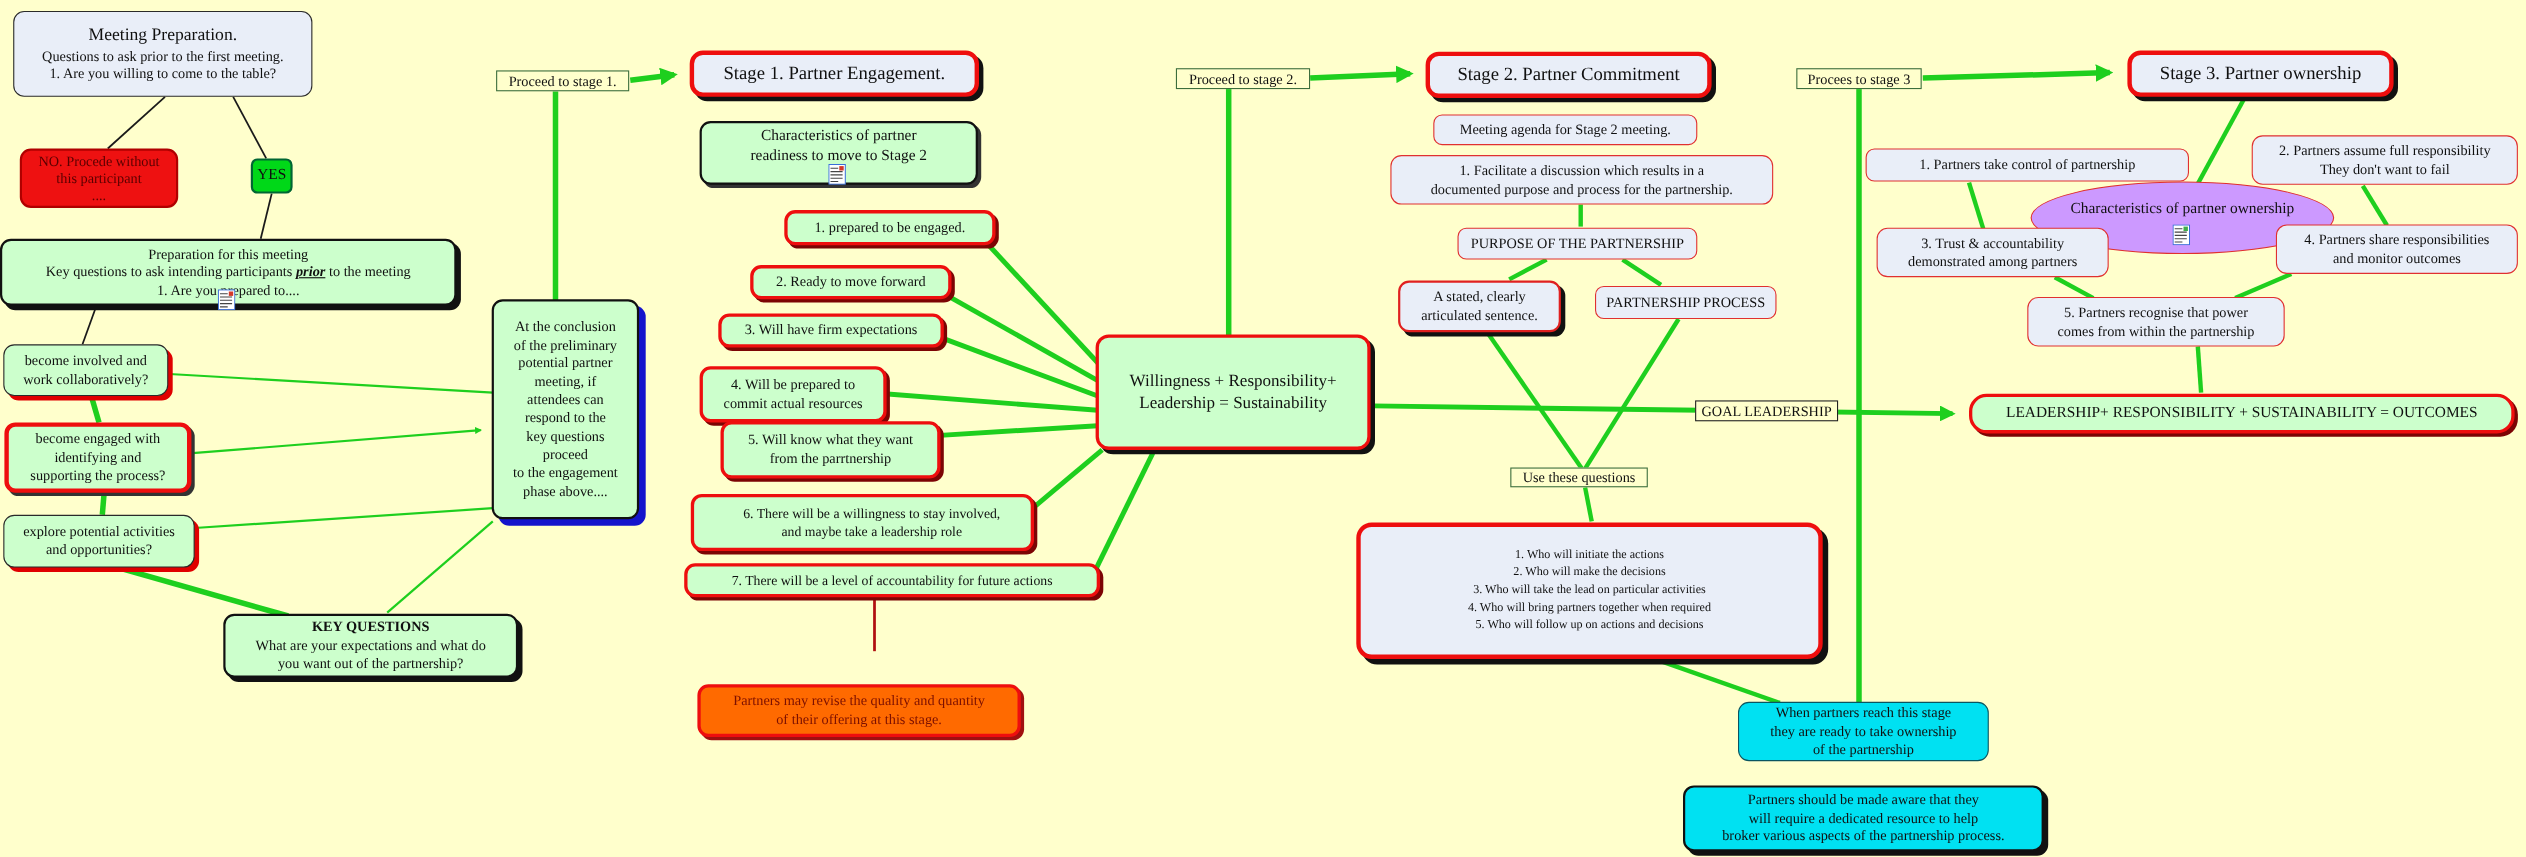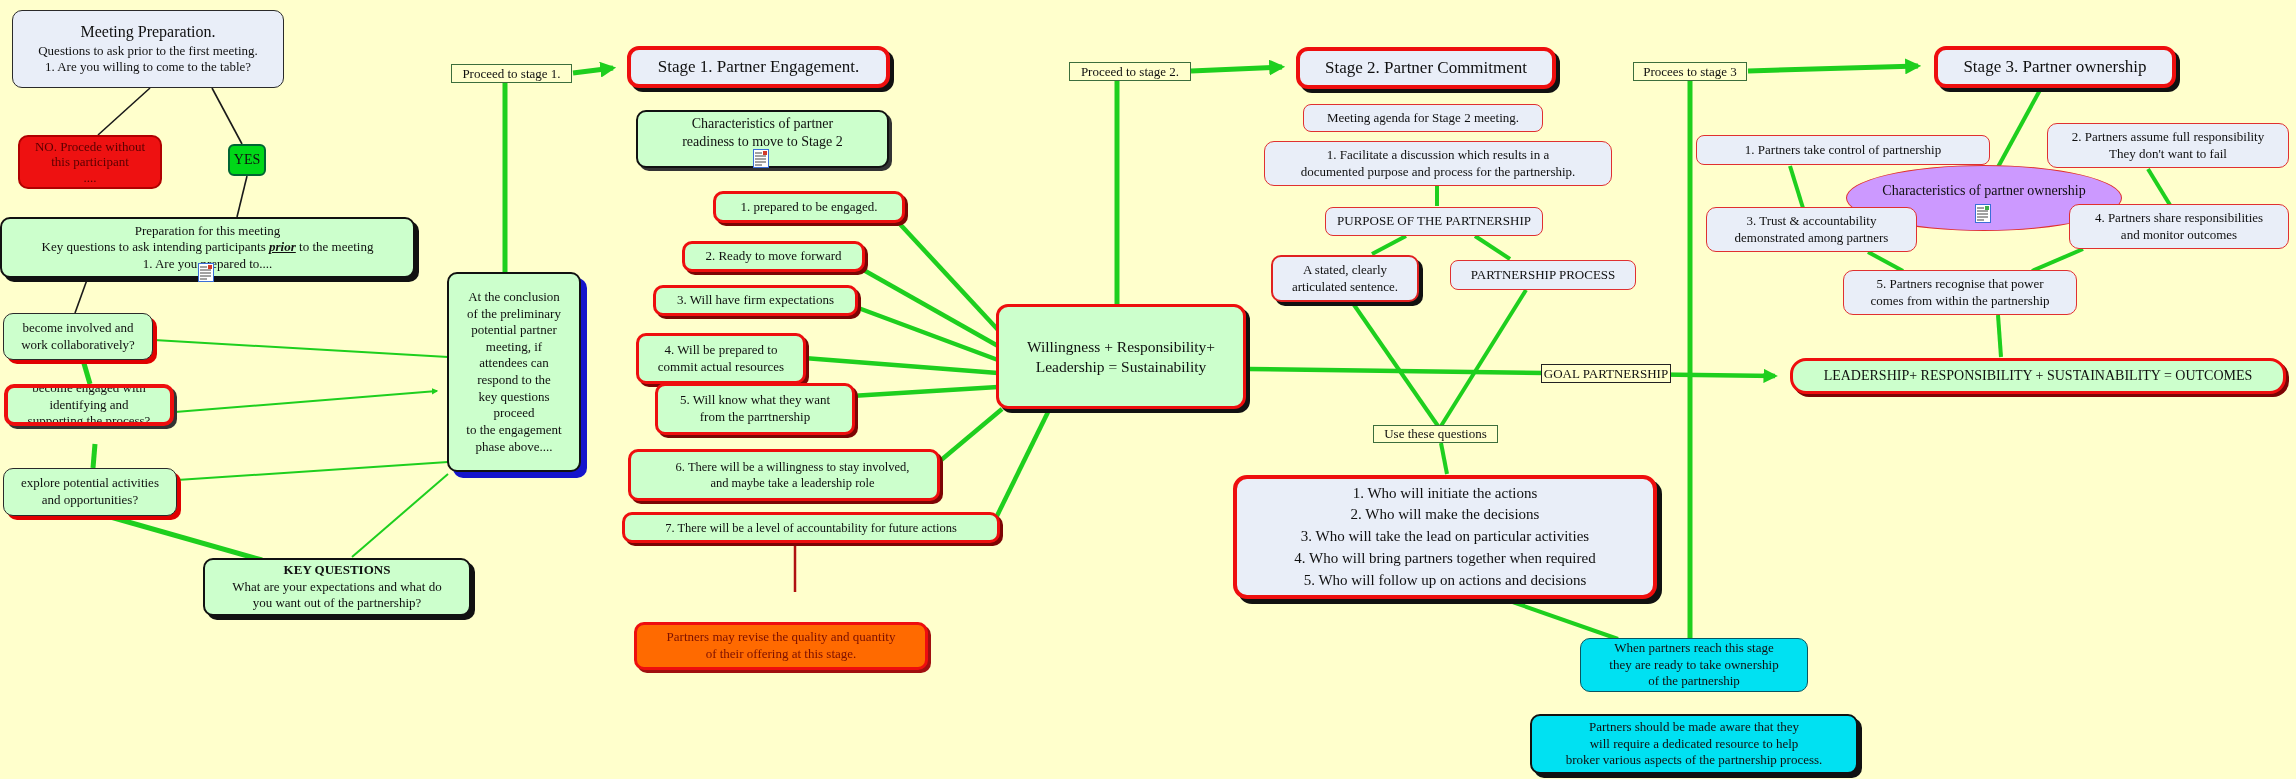--- a/index.html
+++ b/index.html
@@ -133,21 +133,21 @@
         <line x1="2" y1="7" x2="13" y2="7" stroke="#444"></line>
         <line x1="2" y1="10" x2="13" y2="10" stroke="#444"></line>
         <line x1="2" y1="13" x2="13" y2="13" stroke="#444"></line>
         <line x1="2" y1="16" x2="9" y2="16" stroke="#444"></line>
       </svg>
   </div>
 
   <div class="box green bk1 sh-red" style="left:3px;top:313px;width:150px;height:47px;">become involved and
 work collaboratively?</div>
 
-  <div class="box green rd4 sh-dark" style="left:4px;top:384px;width:170px;height:42px;">become engaged with
+  <div class="box green rd4 sh-dark" style="left:4px;top:384px;width:170px;height:64px;">become engaged with
 identifying and
 supporting the process?</div>
 
   <div class="box green bk1 sh-red" style="left:3px;top:468px;width:174px;height:48px;">explore potential activities
 and opportunities?</div>
 
   <div class="box green bk2 sh-black" style="left:203px;top:558px;width:268px;height:58px;">
     <div style="font-weight:bold;">KEY QUESTIONS</div>
     <div>What are your expectations and what do
 you want out of the partnership?</div>
@@ -206,31 +206,31 @@
   <div class="box blue rd1" style="left:1303px;top:104px;width:240px;height:28px;border-radius:8px;">Meeting agenda for Stage 2 meeting.</div>
 
   <div class="box blue rd1" style="left:1264px;top:141px;width:348px;height:45px;">1. Facilitate a discussion which results in a
 documented purpose and process for the partnership.</div>
 
   <div class="box blue rd1" style="left:1325px;top:207px;width:218px;height:29px;border-radius:8px;">PURPOSE OF THE PARTNERSHIP</div>
 
   <div class="box blue rd2 sh-black" style="left:1271px;top:255px;width:148px;height:47px;">A stated, clearly
 articulated sentence.</div>
 
-  <div class="box blue rd1" style="left:1450px;top:260px;width:186px;height:30px;border-radius:8px;">PARTNERSHIP PROCESS</div>
+  <div class="box blue rd1" style="left:1450px;top:260px;width:165px;height:30px;border-radius:8px;">PARTNERSHIP PROCESS</div>
 
   <div class="taglabel" style="left:1373px;top:425px;width:125px;height:18px;">Use these questions</div>
 
-  <div class="box blue sh-black5" style="left:1233px;top:475px;width:424px;height:124px;border:4.5px solid #ee0e0e;border-radius:14px;font-size:15px;line-height:1.45;">1. Who will initiate the actions
+  <div class="box blue sh-black5" style="left:1233px;top:475px;width:424px;height:124px;border:4.5px solid #ee0e0e;border-radius:14px;font-size:11px;line-height:1.45;">1. Who will initiate the actions
 2. Who will make the decisions
 3. Who will take the lead on particular activities
 4. Who will bring partners together when required
 5. Who will follow up on actions and decisions</div>
 
-  <div class="taglabel" style="left:1541px;top:364px;width:130px;height:19px;border-color:#222;">GOAL PARTNERSHIP</div>
+  <div class="taglabel" style="left:1541px;top:364px;width:130px;height:19px;border-color:#222;">GOAL LEADERSHIP</div>
 
   <div class="box green rd3" style="left:1790px;top:358px;width:496px;height:36px;border-radius:16px;font-size:14px;box-shadow:3px 3px 0 #7c0404;">LEADERSHIP+ RESPONSIBILITY + SUSTAINABILITY = OUTCOMES</div>
 
   <div class="taglabel" style="left:1633px;top:62px;width:114px;height:19px;">Procees to stage 3</div>
 
   <div class="box blue rd4 sh-black stage-title" style="left:1934px;top:46px;width:242px;height:42px;">Stage 3. Partner ownership</div>
 
   <div class="box blue rd1" style="left:1696px;top:135px;width:294px;height:30px;border-radius:8px;text-align:center;">1. Partners take control of partnership</div>
 
   <div class="box blue rd1" style="left:2047px;top:123px;width:242px;height:45px;">2. Partners assume full responsibility

